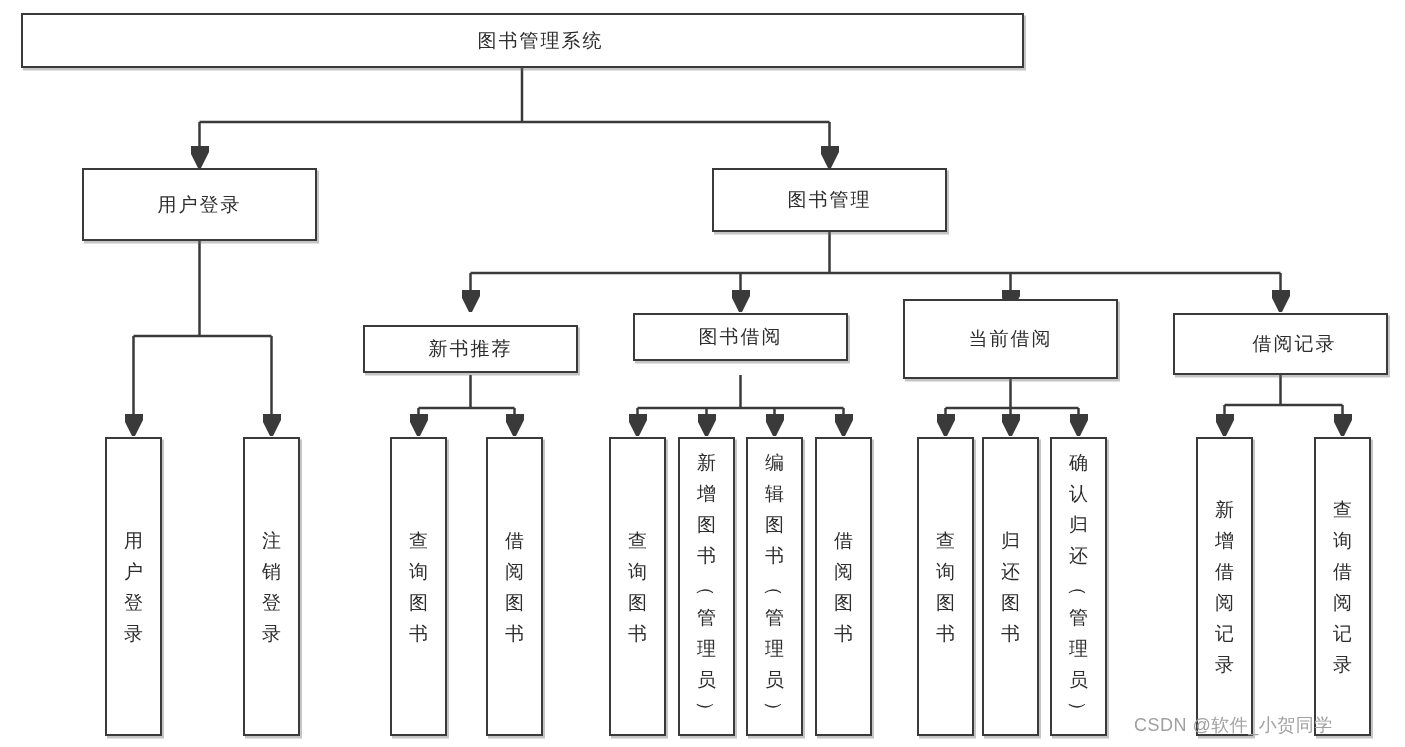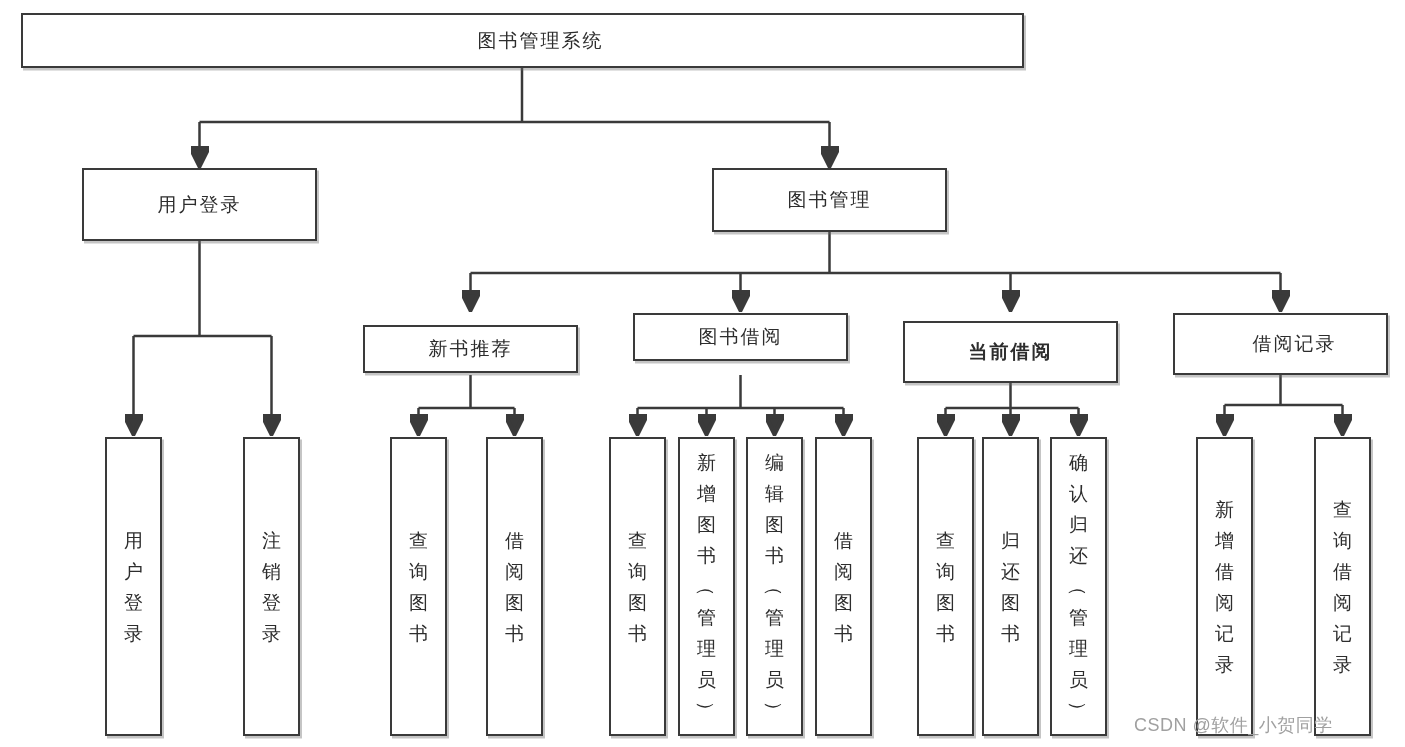--- a/index.html
+++ b/index.html
@@ -102,21 +102,21 @@
   <div class="node" style="left:712px;top:168px;width:235px;height:64px;">
     <span>图书管理</span>
   </div>
 
   <div class="node" style="left:363px;top:313px;width:215px;height:48px;margin-top:12px;">
     <span>新书推荐</span>
   </div>
   <div class="node" style="left:633px;top:313px;width:215px;height:48px;">
     <span>图书借阅</span>
   </div>
-  <div class="node" style="left:903px;top:321px;width:215px;height:62px;font-weight:bold;">
+  <div class="node" style="left:903px;top:299px;width:215px;height:80px;">
     <span>当前借阅</span>
   </div>
   <div class="node" style="left:1173px;top:313px;width:215px;height:62px;padding-left:28px;">
     <span>借阅记录</span>
   </div>
 
   <div class="leaf" style="left:105px;">
     <div class="vtext">
         <span>用</span>
         <span>户</span>

